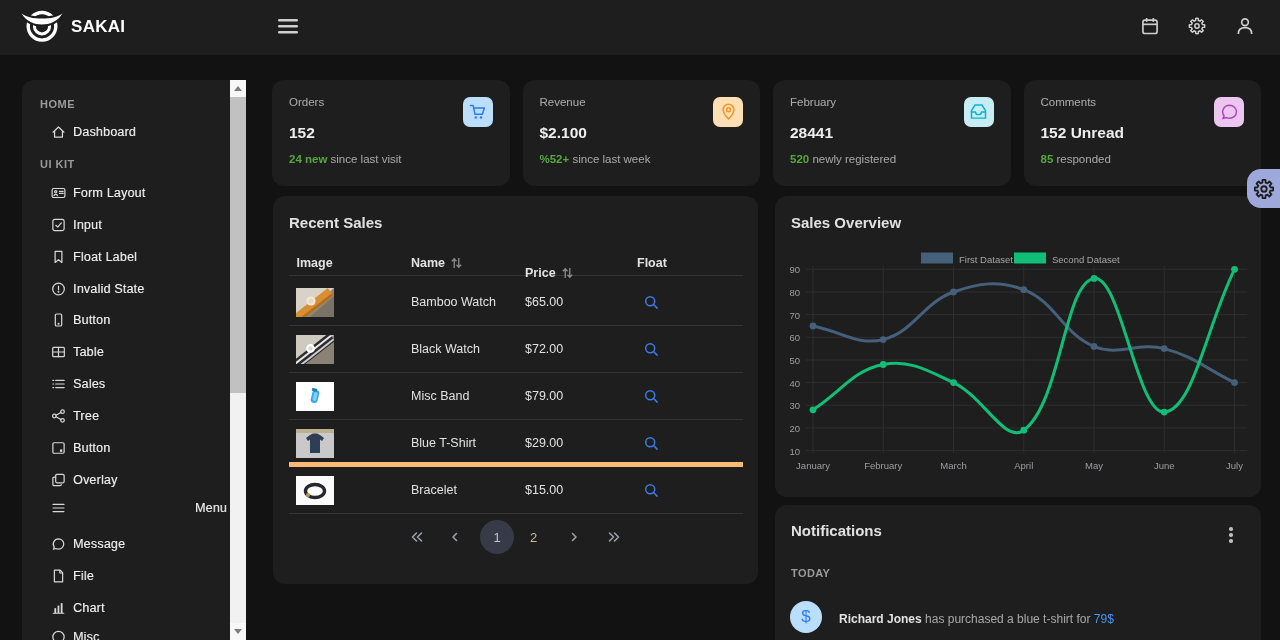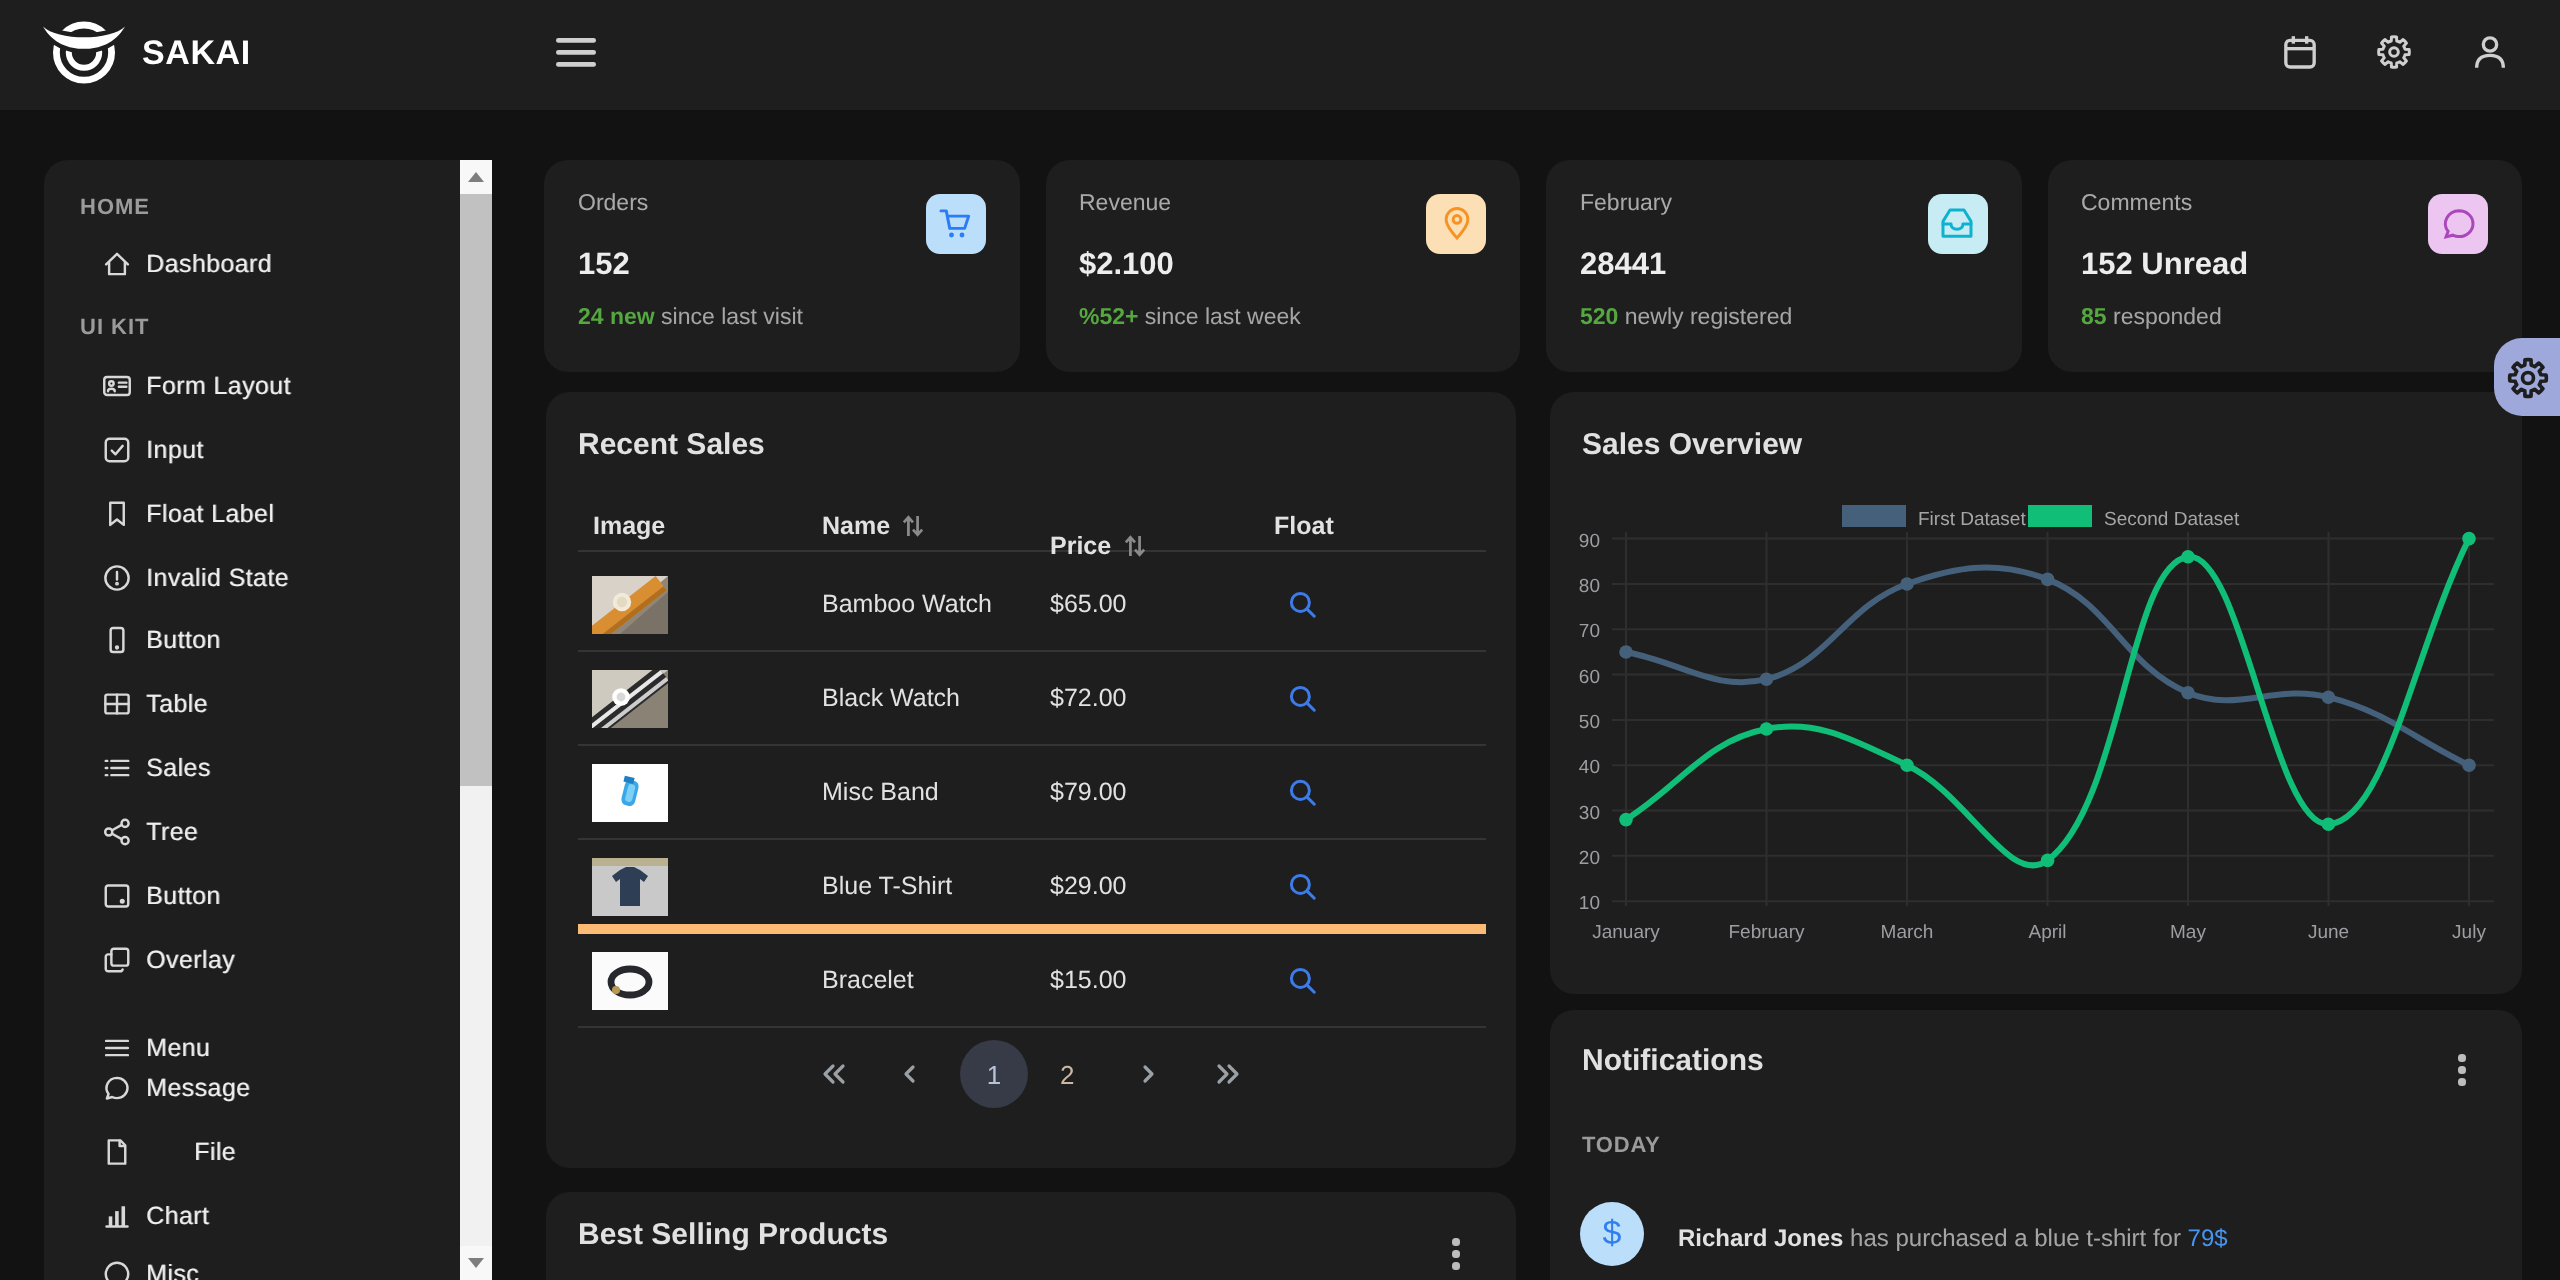--- a/index.html
+++ b/index.html
@@ -161,33 +161,33 @@
         </svg>
         <span>Button</span>
       </div>
       <div class="mitem" style="top:384px;">
         <svg width="15" height="16" viewBox="0 0 16 16" fill="none" stroke="#d8d8d8" stroke-width="1.3" stroke-linecap="round" stroke-linejoin="round">
           <rect x="5" y="2" width="9" height="9" rx="1.3"></rect>
           <path d="M11 13.2 V13 a1.3 1.3 0 0 1 -1.3 1 H3.3 A1.3 1.3 0 0 1 2 12.7 V6.3 A1.3 1.3 0 0 1 3.3 5 H5"></path>
         </svg>
         <span>Overlay</span>
       </div>
-      <div class="mitem" style="top:428px;">
+      <div class="mitem" style="top:412px;justify-content:space-between;">
         <svg width="15" height="16" viewBox="0 0 16 16" fill="none" stroke="#d8d8d8" stroke-width="1.3" stroke-linecap="round" stroke-linejoin="round">
           <path d="M2.2 4.2 H13.8 M2.2 8 H13.8 M2.2 11.8 H13.8"></path>
         </svg>
         <span>Menu</span>
       </div>
       <div class="mitem" style="top:448px;">
         <svg width="15" height="16" viewBox="0 0 16 16" fill="none" stroke="#d8d8d8" stroke-width="1.3" stroke-linecap="round" stroke-linejoin="round">
           <path d="M8 2.6 a5.6 5.4 0 0 1 0 10.8 a6 6 0 0 1 -2.6 -0.6 L2.6 13.6 L3.5 11.2 A5.6 5.4 0 0 1 8 2.6 Z"></path>
         </svg>
         <span>Message</span>
       </div>
-      <div class="mitem" style="top:480px;gap:24px;">
+      <div class="mitem" style="top:480px;">
         <svg width="15" height="16" viewBox="0 0 16 16" fill="none" stroke="#d8d8d8" stroke-width="1.3" stroke-linecap="round" stroke-linejoin="round">
           <path d="M3.6 1.8 H9.8 L12.4 4.4 V14.2 H3.6 Z"></path>
           <path d="M9.4 2 V4.8 H12.2"></path>
         </svg>
         <span>File</span>
       </div>
       <div class="mitem" style="top:512px;">
         <svg width="15" height="16" viewBox="0 0 16 16" fill="none" stroke="#d8d8d8" stroke-width="1.3" stroke-linecap="round" stroke-linejoin="round">
           <path d="M2.4 13.6 H13.6"></path>
           <rect x="3.6" y="8.2" width="1.9" height="5.4" fill="#d8d8d8" stroke="none"></rect>
@@ -444,28 +444,20 @@
     <div style="position:absolute; left:16px; top:62px; font-size:11px; font-weight:bold; letter-spacing:0.4px; color:#9b9b9b;">TODAY</div>
     <div style="position:absolute; left:15px; top:96px; width:32px; height:32px; border-radius:50%; background:#bbdefb; display:flex; align-items:center; justify-content:center;">
       <span style="color:#2f80ed; font-size:17px; font-weight:500;">$</span>
     </div>
     <div style="position:absolute; left:64px; top:107px; font-size:12px; color:rgba(255,255,255,0.6);">
       <b style="color:rgba(255,255,255,0.87);">Richard Jones</b>
       has purchased a blue t-shirt for <span style="color:#4695f2;">79$</span>
     </div>
   </div>
 
-  <div class="card" id="bestsell" style="left:273px; top:596px; width:485px; height:44px; border-radius:12px 12px 0 0;">
-    <div class="ttl" style="position:absolute; left:16px; top:13px;">Best Selling Products</div>
-    <div class="vdots" style="left:453px; top:23px;">
-        <i></i>
-        <i></i>
-        <i></i>
-      </div>
-  </div>
 
   <div class="abs" style="left:1247px; top:169px; width:33px; height:39px; background:#9fa8da; border-radius:14px 0 0 14px; display:flex; align-items:center; justify-content:center;">
     <svg width="22" height="22" viewBox="0 0 24 24" fill="none" stroke="#1e1e1e" stroke-width="2">
       <path d="M10.36 2.14 A10.00 10.00 0 0 1 13.64 2.14 L13.75 5.01 A7.20 7.20 0 0 1 15.70 5.83 L17.81 3.86 A10.00 10.00 0 0 1 20.14 6.19 L18.17 8.30 A7.20 7.20 0 0 1 18.99 10.25 L21.86 10.36 A10.00 10.00 0 0 1 21.86 13.64 L18.99 13.75 A7.20 7.20 0 0 1 18.17 15.70 L20.14 17.81 A10.00 10.00 0 0 1 17.81 20.14 L15.70 18.17 A7.20 7.20 0 0 1 13.75 18.99 L13.64 21.86 A10.00 10.00 0 0 1 10.36 21.86 L10.25 18.99 A7.20 7.20 0 0 1 8.30 18.17 L6.19 20.14 A10.00 10.00 0 0 1 3.86 17.81 L5.83 15.70 A7.20 7.20 0 0 1 5.01 13.75 L2.14 13.64 A10.00 10.00 0 0 1 2.14 10.36 L5.01 10.25 A7.20 7.20 0 0 1 5.83 8.30 L3.86 6.19 A10.00 10.00 0 0 1 6.19 3.86 L8.30 5.83 A7.20 7.20 0 0 1 10.25 5.01 Z" stroke-linejoin="round"></path>
         <circle cx="12" cy="12" r="3"></circle>
     </svg>
   </div>
 
 </div>
 

